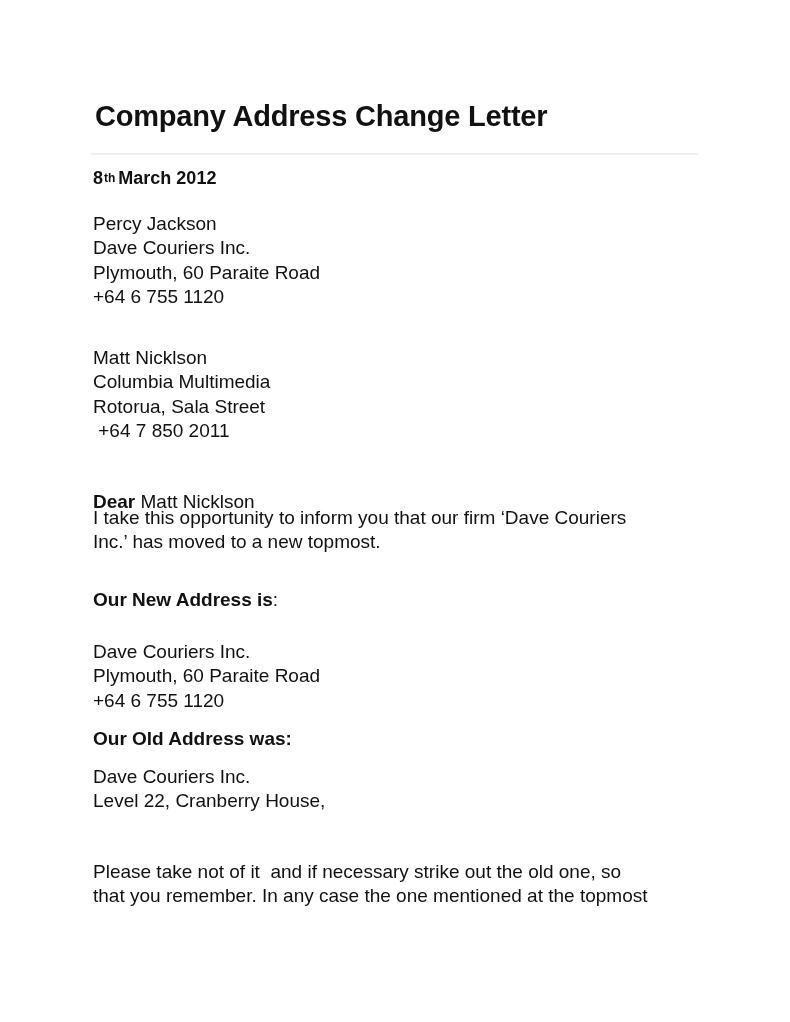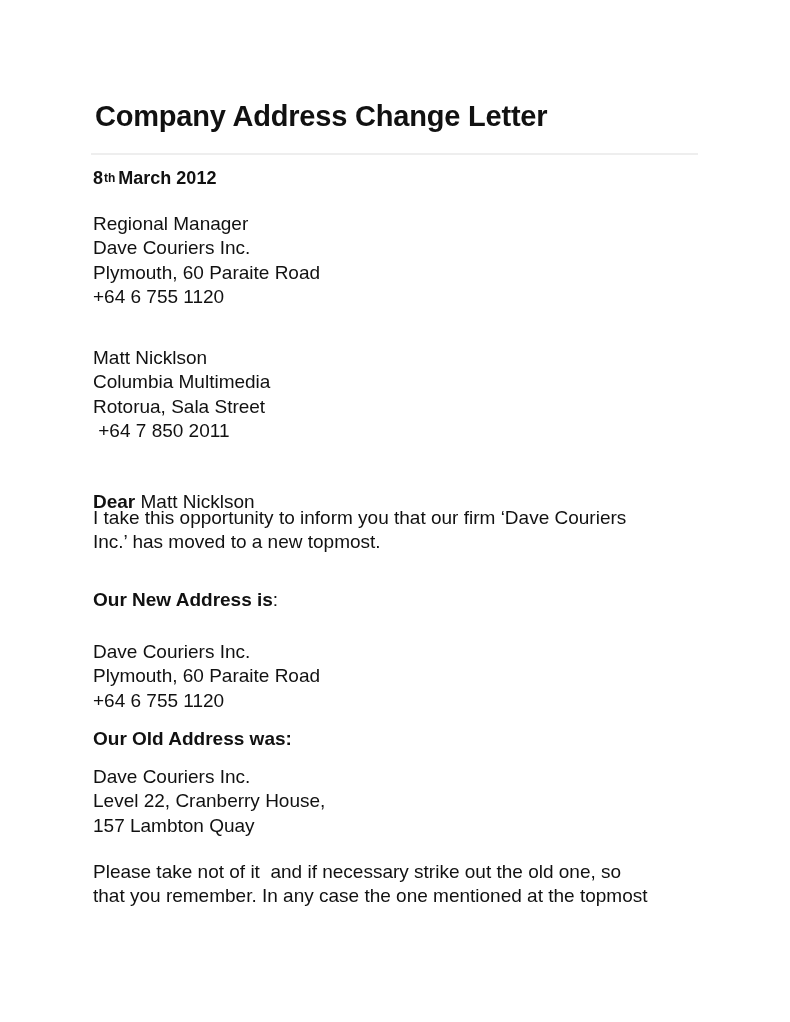--- a/index.html
+++ b/index.html
@@ -61,21 +61,21 @@
   </style>
 </head>
 <body>
 
 <h1 class="page-title">Company Address Change Letter</h1>
 <div class="rule"></div>
 
 <div class="date"><span>8</span><sup>th</sup><span>March 2012</span></div>
 
 <div class="block" style="top:212px;">
-  <span class="line">Regional Manager</span>
+  <span class="line">Percy Jackson</span>
   <span class="line">Dave Couriers Inc.</span>
   <span class="line">Plymouth, 60 Paraite Road</span>
   <span class="line">+64 6 755 1120</span>
 </div>
 
 <div class="block" style="top:346px;">
   <span class="line">Matt Nicklson</span>
   <span class="line">Columbia Multimedia</span>
   <span class="line">Rotorua, Sala Street</span>
   <span class="line"> +64 7 850 2011</span>
@@ -100,19 +100,18 @@
   <span class="line">+64 6 755 1120</span>
 </div>
 
 <div class="block" style="top:727px;">
   <span class="line bold">Our Old Address was:</span>
 </div>
 
 <div class="block" style="top:765px;">
   <span class="line">Dave Couriers Inc.</span>
   <span class="line">Level 22, Cranberry House,</span>
-  <span class="line">157 Lambton Quay</span>
 </div>
 
 <div class="block" style="top:860px;">
   <span class="line">Please take not of it  and if necessary strike out the old one, so</span>
   <span class="line">that you remember. In any case the one mentioned at the topmost</span>
 </div>
 
 </body></html>

